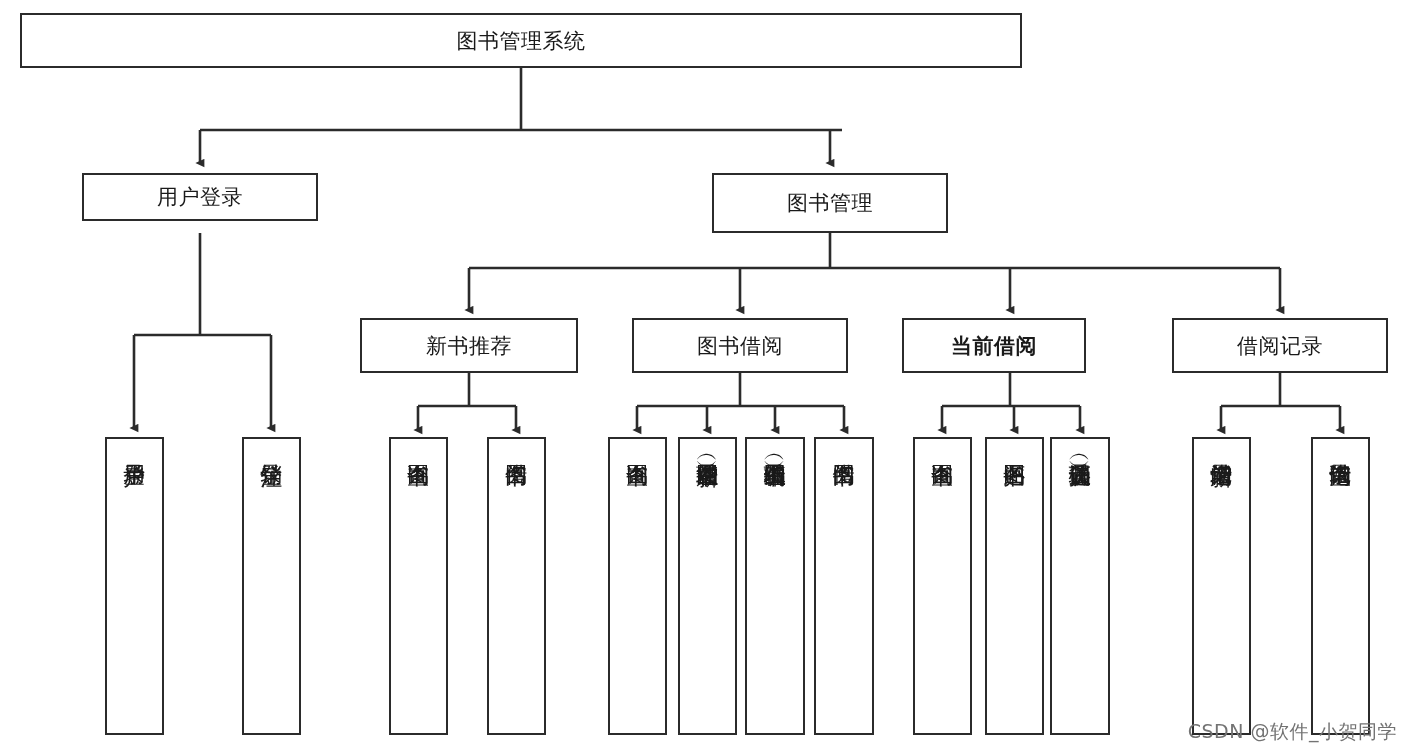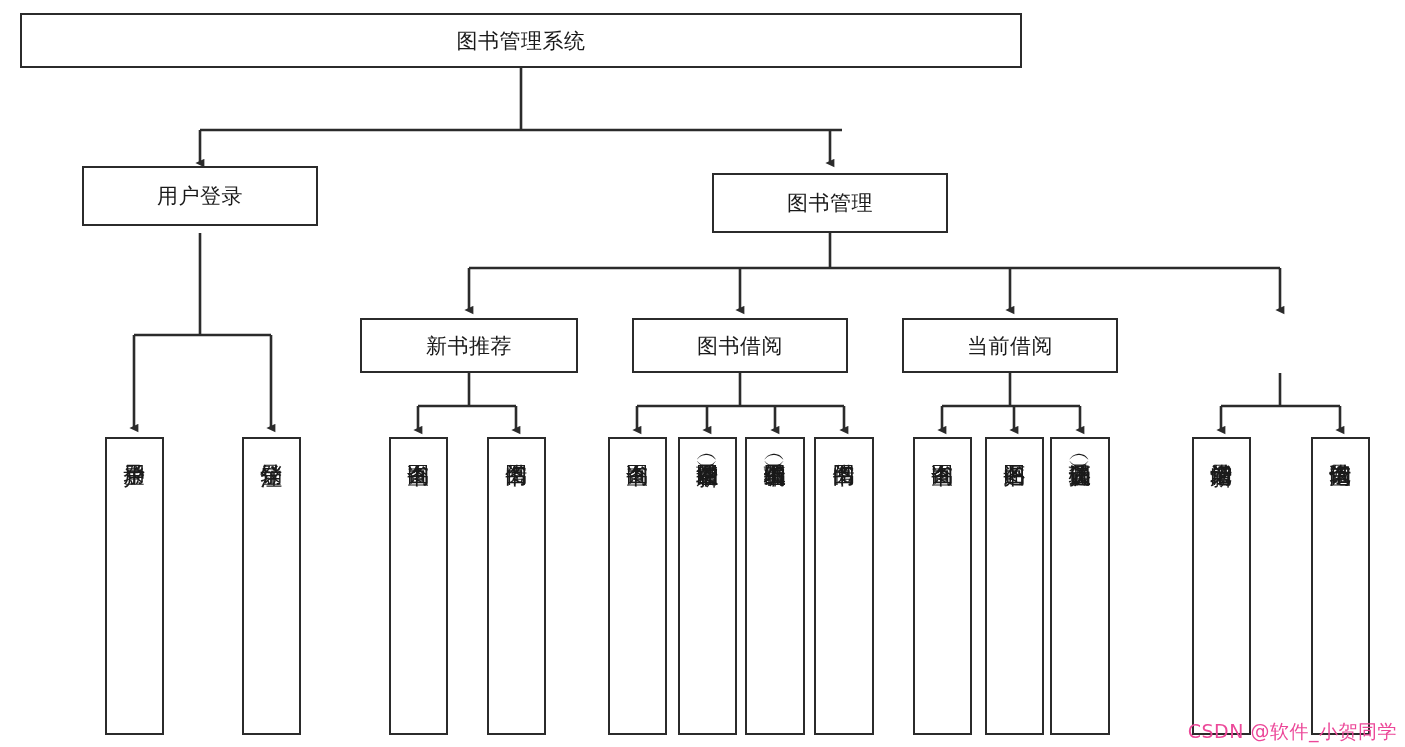--- a/index.html
+++ b/index.html
@@ -51,21 +51,21 @@
     white-space: nowrap;
   }
   .node.leaf.tall-text {
     justify-content: flex-start;
   }
   .watermark {
     position: absolute;
     right: 8px;
     bottom: 2px;
     font-size: 19px;
-    color: #ec4899;
+    color: #737373;
     letter-spacing: 0.5px;
     white-space: nowrap;
     pointer-events: none;
   }
 </style>
 </head>
 <body>
 
 <div id="canvas">
 
@@ -117,35 +117,38 @@
       <path d="M1221,406 L1340,406"></path>
       <path d="M1221,406 L1221,430" marker-end="url(#arrow)"></path>
       <path d="M1340,406 L1340,430" marker-end="url(#arrow)"></path>
     </g>
   </svg>
 
   <div class="node horiz" style="left:20px; top:13px; width:1002px; height:55px;">
     <span>图书管理系统</span>
   </div>
 
-  <div class="node horiz" style="left:82px; top:166px; width:236px; height:60px;justify-content:center;">
+  <div class="node horiz" style="left:82px; top:173px; width:236px; height:48px;justify-content:center;">
     <span>用户登录</span>
   </div>
   <div class="node horiz" style="left:360px; top:318px; width:218px; height:55px;">
     <span>新书推荐</span>
   </div>
 
   <div class="node horiz" style="left:712px; top:173px; width:236px; height:60px;">
     <span>图书管理</span>
   </div>
   <div class="node horiz" style="left:632px; top:318px; width:216px; height:55px;align-items:center;">
     <span>图书借阅</span>
   </div>
-  <div class="node horiz" style="left:902px; top:318px; width:216px; height:55px;">
+  <div class="node horiz" style="left:902px; top:318px; width:184px; height:55px;font-weight:bold;">
     <span>当前借阅</span>
+  </div>
+  <div class="node horiz" style="left:1172px; top:318px; width:216px; height:55px;">
+    <span>借阅记录</span>
   </div>
 
   <div class="node leaf" style="left:105px; top:437px; width:59px; height:298px;">
     <span>用户登录</span>
   </div>
   <div class="node leaf" style="left:242px; top:437px; width:59px; height:298px;">
     <span>注销登录</span>
   </div>
 
   <div class="node leaf" style="left:389px; top:437px; width:59px; height:298px;">

